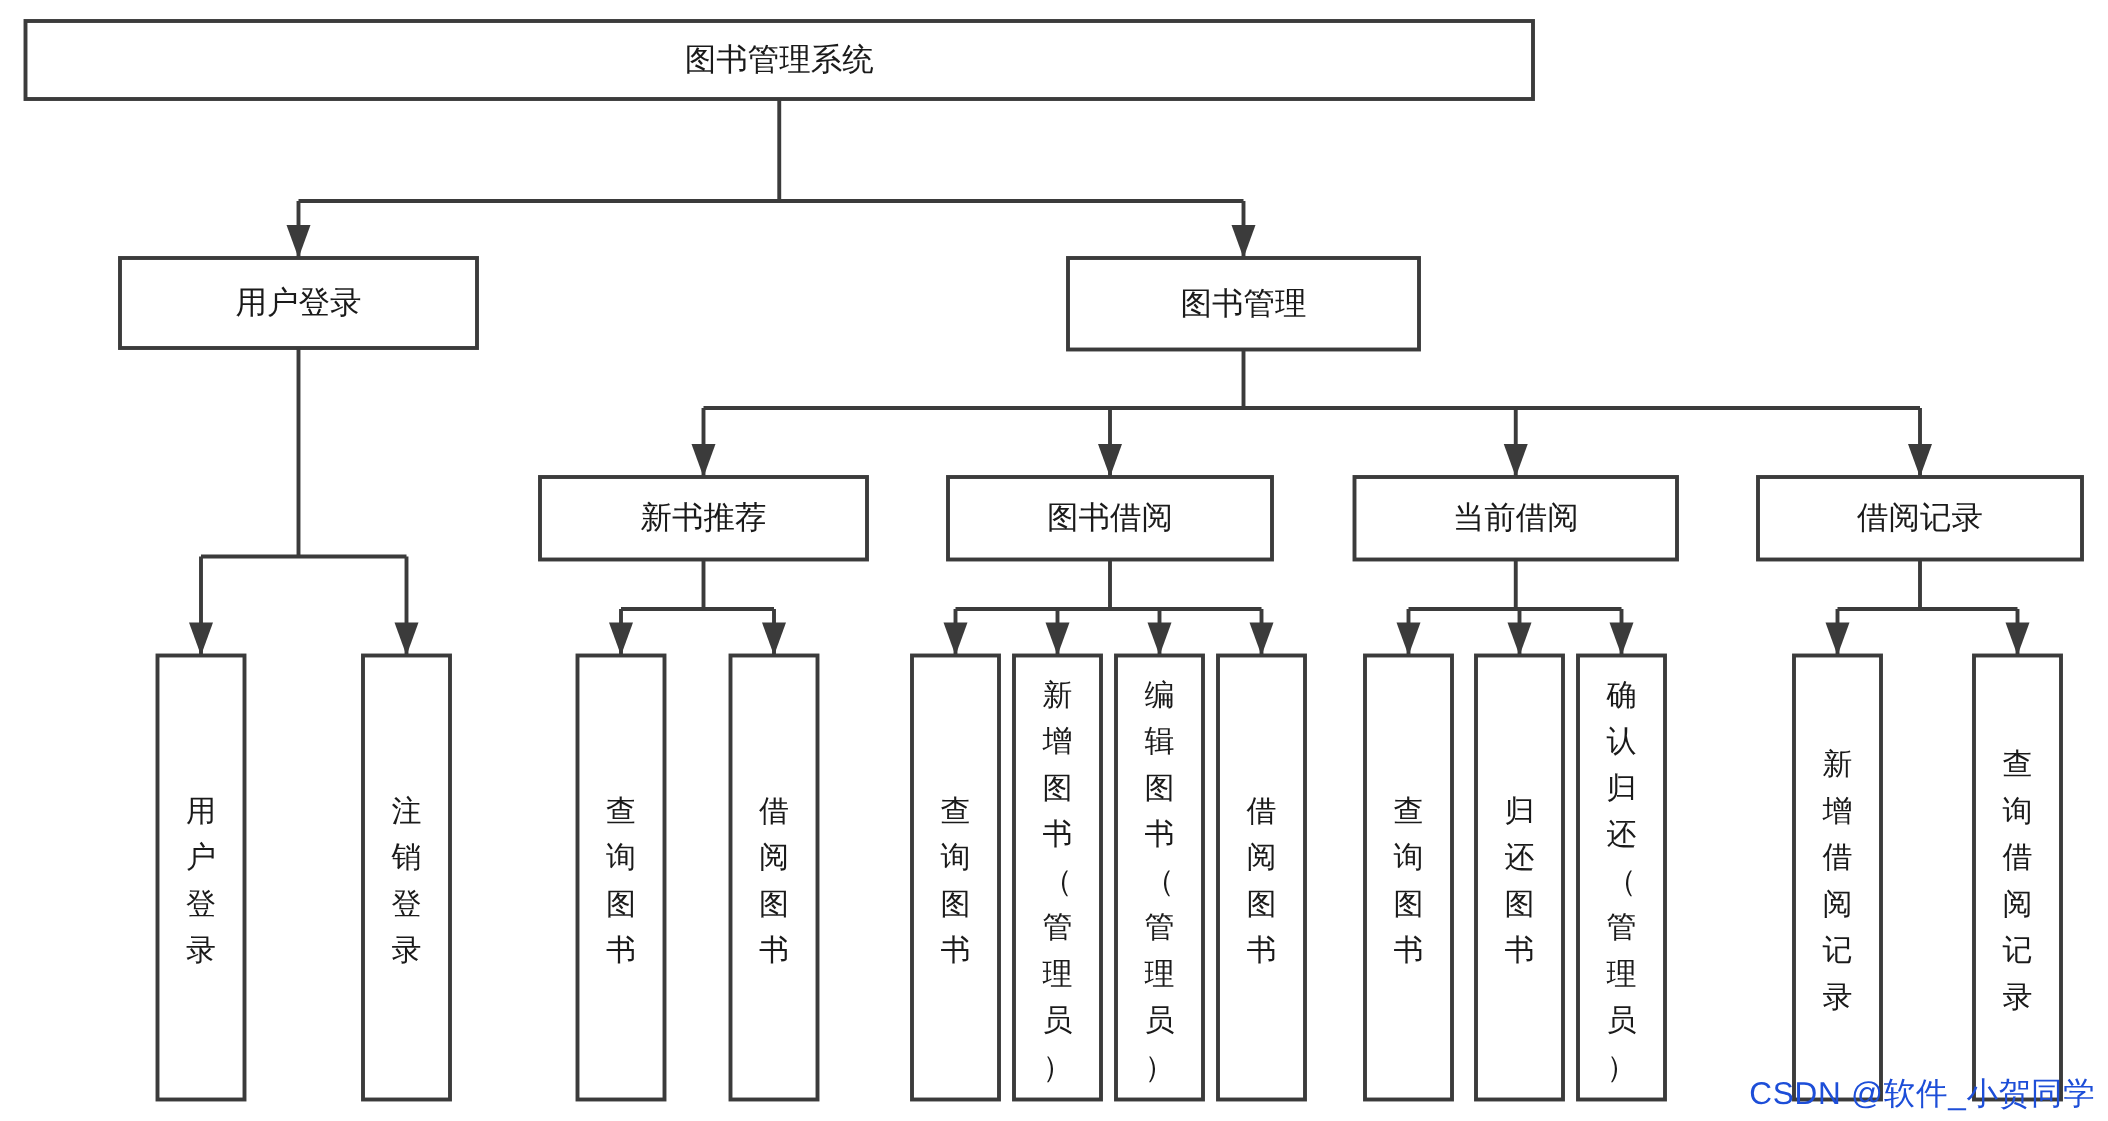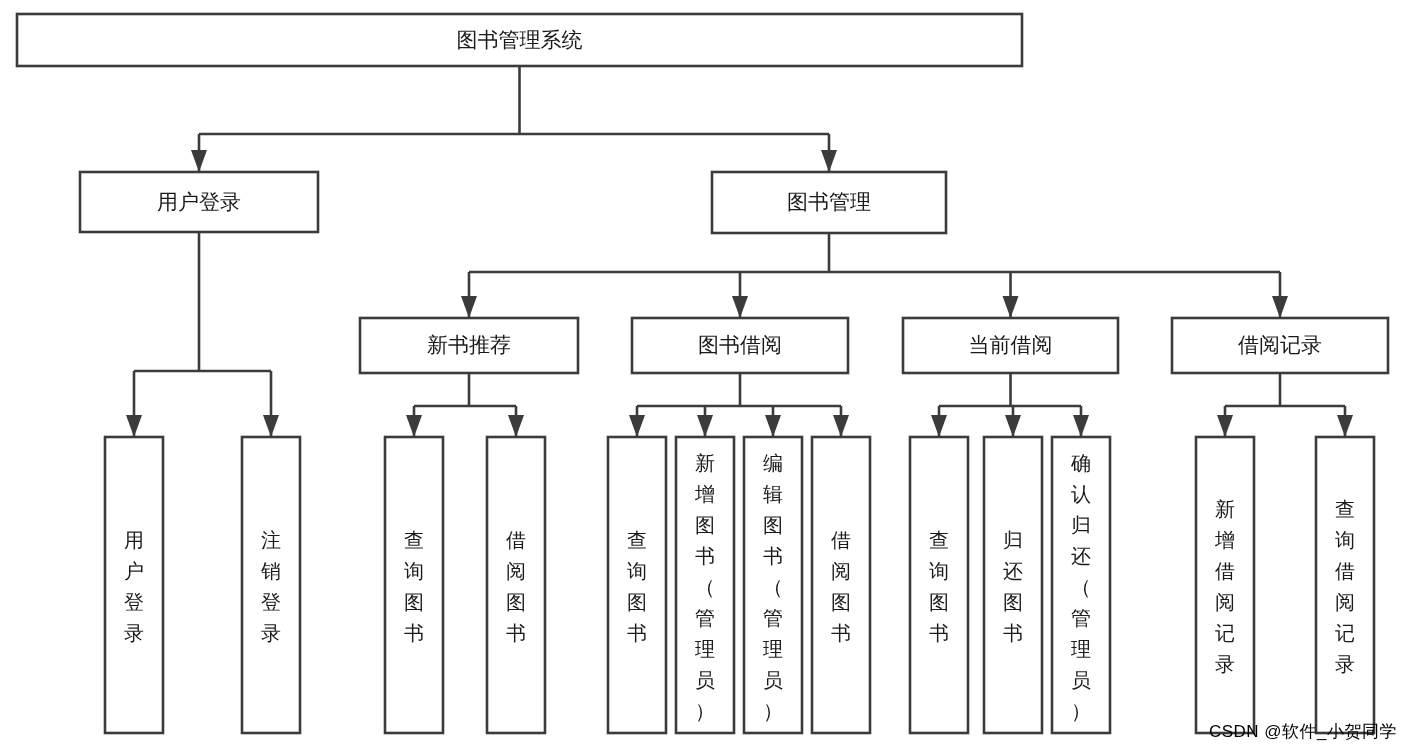--- a/index.html
+++ b/index.html
@@ -53,22 +53,22 @@
     font-family: "Liberation Sans", "DejaVu Sans", sans-serif;
     font-size: 20px;
     fill: #1a1a1a;
     text-anchor: middle;
   }
   .watermark {
     position: absolute;
     right: 8px;
     bottom: 4px;
     font-family: "Liberation Sans", "DejaVu Sans", sans-serif;
-    font-size: 17px;
-    color: #000000;
+    font-size: 21px;
+    color: #1d4ed8;
     white-space: nowrap;
     letter-spacing: 0.5px;
   }
 </style>
 </head>
 <body>
 
 <div id="diagram-root">
   <svg id="tree-svg" viewBox="0 0 1405 747" xmlns="http://www.w3.org/2000/svg">
       <g>

